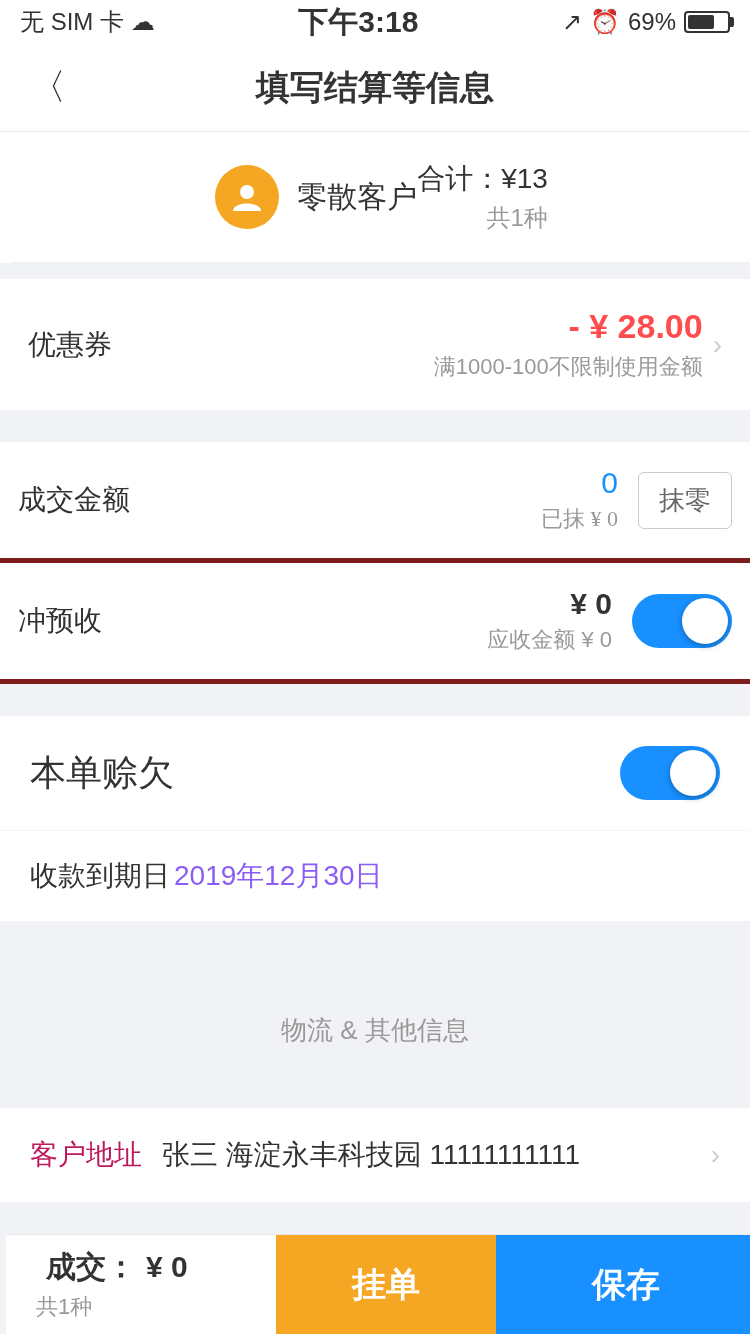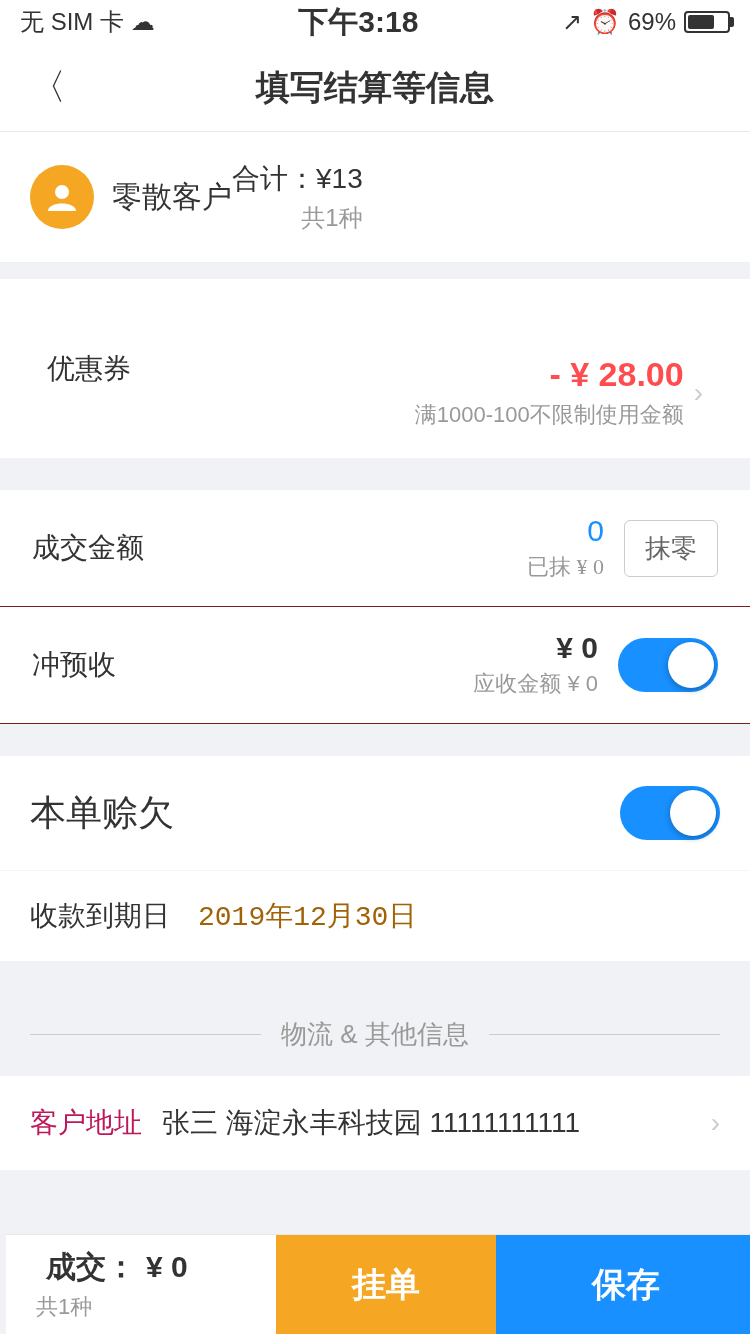--- a/index.html
+++ b/index.html
@@ -63,60 +63,61 @@
       background: #fff;
       margin-bottom: 16px;
     }
 
     
     .customer-row {
       background: #fff;
       padding: 28px 30px;
       display: flex;
       align-items: center;
-      justify-content: flex-start;
+      justify-content: center;
       border-bottom: 1px solid #f0f0f0;
+      margin-left: 13px;
     }
     .customer-left { display: flex; align-items: center; gap: 18px; }
     .customer-avatar {
       width: 64px; height: 64px; border-radius: 50%; background: #f5a623;
       display: flex; align-items: center; justify-content: center;
       font-size: 28px; color: #fff;
     }
     .customer-name { font-size: 30px; color: #333; font-weight: 500; }
     .customer-right { text-align: right; }
     .customer-total { font-size: 28px; color: #333; }
     .customer-count { font-size: 24px; color: #999; margin-top: 4px; }
 
     
     .coupon-row {
       background: #fff;
-      padding: 28px 47px;
+      padding: 28px 28px;
       display: flex;
       align-items: center;
       justify-content: space-between;
       position: relative;
     }
     .coupon-label { font-size: 28px; color: #333; }
     .coupon-right { text-align: right; }
     .coupon-amount { font-size: 34px; color: #ff4d4f; font-weight: 600; }
     .coupon-desc { font-size: 22px; color: #999; margin-top: 6px; }
     .coupon-arrow { font-size: 28px; color: #ccc; margin-left: 10px; }
 
     
     .section-divider { height: 16px; background: #f0f2f5; }
 
     
     .form-row {
       background: #fff;
-      padding: 24px 32px;
+      padding: 24px 18px;
       display: flex;
       align-items: center;
       justify-content: space-between;
-      border-bottom: 1px solid #7f1d1d;
+      border-bottom: 5px solid #7f1d1d;
     }
     .form-label { font-size: 28px; color: #333; }
     .form-right { display: flex; align-items: center; gap: 20px; }
     .form-value { font-size: 30px; color: #1890ff; }
     .form-sub { font-size: 22px; color: #999; margin-top: 4px; text-align: right; font-family: Liberation Serif, serif; }
     .form-value-block { text-align: right; }
 
     
     .mozero-btn {
       border: 1px solid #ccc;
@@ -159,33 +160,34 @@
       justify-content: space-between;
     }
     .credit-label { font-size: 36px; color: #333; }
 
     
     .due-date-row {
       background: #fff;
       padding: 26px 30px;
       display: flex;
       align-items: center;
-      gap: 28px;
+      gap: 4px;
       border-top: 1px solid #f5f5f5;
     }
     .due-label { font-size: 28px; color: #333; }
-    .due-value { font-size: 28px; color: #a16207; font-family: Liberation Mono, monospace; }
+    .due-value { font-size: 28px; color: #8b5cf6; }
 
     
     .logistics-header {
       background: #f0f2f5;
       padding: 24px 30px;
       display: flex;
       align-items: center;
-      gap: 20px;
+      gap: 36px;
+      flex-direction: column;
     }
     .logistics-line { flex: 1; height: 1px; background: #ccc; }
     .logistics-label { font-size: 26px; color: #999; }
 
     
     .address-row {
       background: #fff;
       padding: 28px 30px;
       display: flex;
       align-items: center;
@@ -269,21 +271,21 @@
       <div class="customer-right">
         <div class="customer-total">合计：¥13</div>
         <div class="customer-count">共1种</div>
       </div>
     </div>
   </div>
 
   <div class="section-card">
     <div class="coupon-row">
       <span class="coupon-label">优惠券</span>
-      <div style="display:flex;align-items:center;margin-top:48px;">
+      <div style="display:flex;align-items:center;">
         <div class="coupon-right">
           <div class="coupon-amount">- ¥ 28.00</div>
           <div class="coupon-desc">满1000-100不限制使用金额</div>
         </div>
         <span class="coupon-arrow">›</span>
       </div>
     </div>
   </div>
 
   <div class="section-divider"></div>

